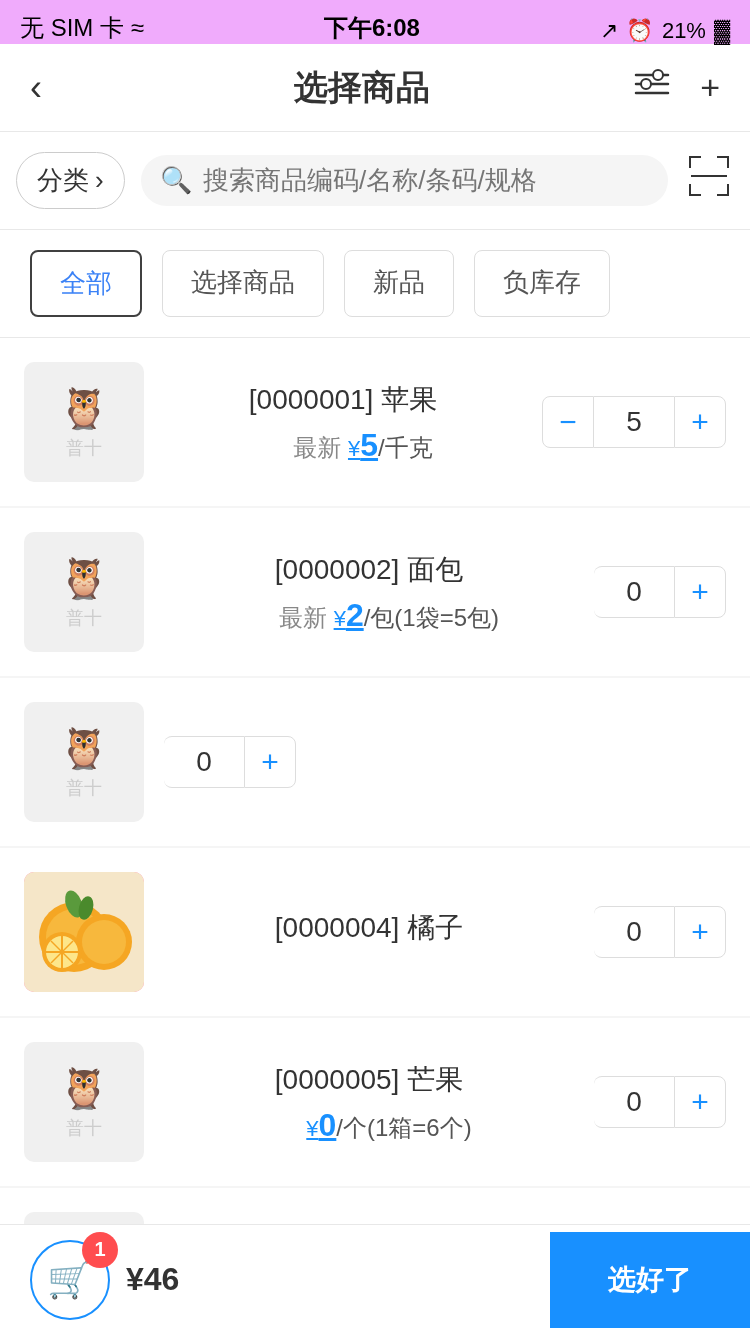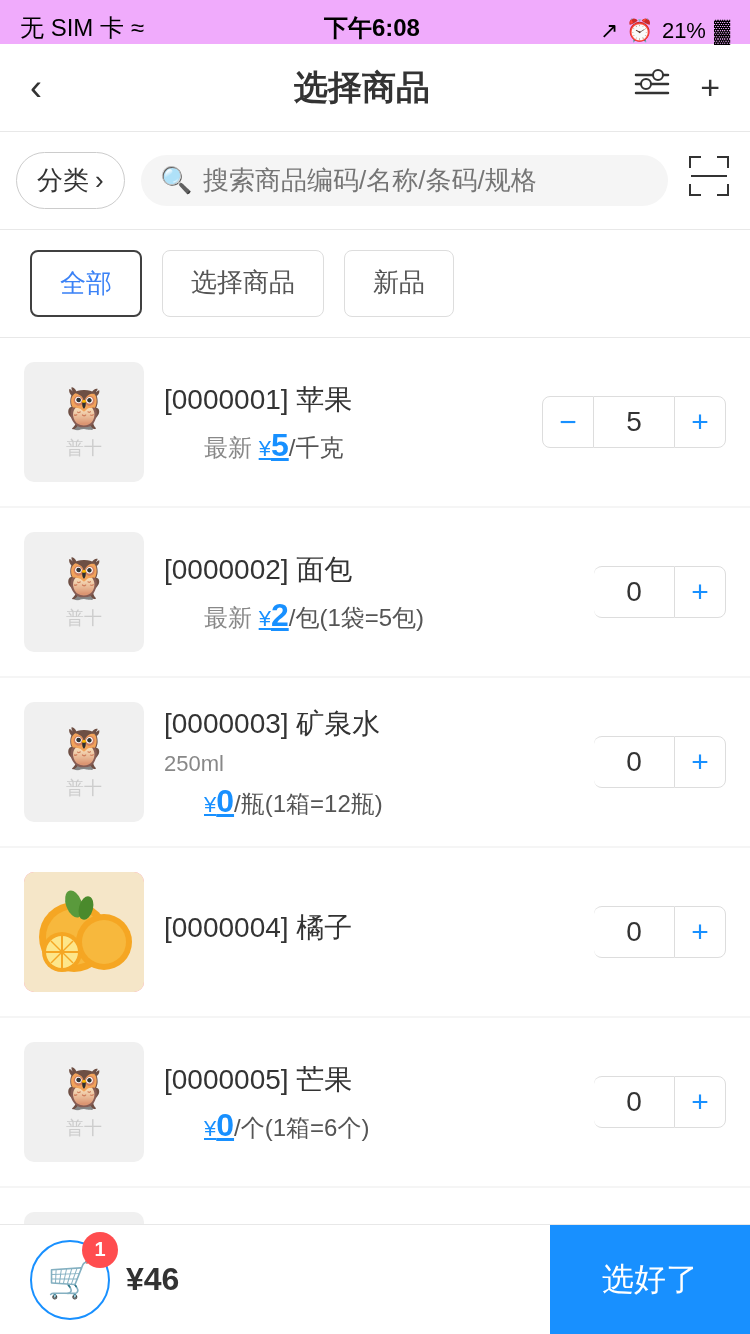--- a/index.html
+++ b/index.html
@@ -167,20 +167,21 @@
     }
     .owl-text {
       font-size: 18px;
       color: #ccc;
       font-family: Liberation Mono, monospace;
     }
 
     .product-info {
       flex: 1;
       min-width: 0;
+      text-align: center;
     }
     .product-name {
       font-size: 28px;
       color: #333;
       font-weight: 500;
       margin-bottom: 8px;
     }
     .product-spec {
       font-size: 22px;
       color: #888;
@@ -289,25 +290,25 @@
       font-size: 20px;
       font-weight: 700;
     }
     .cart-total {
       font-size: 32px;
       font-weight: 700;
       color: #333;
     }
     .confirm-btn {
       width: 200px;
-      height: 110px;
+      height: 96px;
       background: #1890ff;
       color: #fff;
-      font-size: 32px;
-      font-weight: 400;
+      font-size: 28px;
+      font-weight: 700;
       display: flex;
       align-items: center;
       justify-content: center;
       cursor: pointer;
     }
   </style>
 </head>
 <body>
 
 <div class="status-bar">
@@ -361,20 +362,21 @@
       <rect x="40" y="30" width="2" height="12" fill="#333"></rect>
       <line x1="4" y1="22" x2="40" y2="22" stroke="#333" stroke-width="2"></line>
     </svg>
   </div>
 </div>
 
 <div class="tabs-bar">
   <div class="tab-item active">全部</div>
   <div class="tab-item">选择商品</div>
   <div class="tab-item">新品</div>
+  <div class="tab-item">负库存</div>
 </div>
 
 <div class="product-list">
 
   <div class="product-item">
     <div class="product-image">
       <div class="owl-placeholder">
         <span class="owl-icon">🦉</span>
         <span class="owl-text">普十</span>
       </div>
@@ -411,27 +413,20 @@
       <input class="qty-input" type="text" value="0" style="border-radius: 8px 0px 0px 8px; border-right: none;">
       <div class="qty-btn plus">+</div>
     </div>
   </div>
 
   <div class="product-item">
     <div class="product-image">
       <div class="owl-placeholder">
         <span class="owl-icon">🦉</span>
         <span class="owl-text">普十</span>
-      </div>
-    </div>
-    <div class="product-info">
-      <div class="product-name">[0000003] 矿泉水</div>
-      <div class="product-spec">250ml</div>
-      <div class="product-price">
-        <span class="price-currency">¥</span><span class="price-number">0</span><span class="price-unit">/瓶(1箱=12瓶)</span>
       </div>
     </div>
     <div class="qty-control">
       <input class="qty-input" type="text" value="0" style="border-radius: 8px 0px 0px 8px; border-right: none;">
       <div class="qty-btn plus">+</div>
     </div>
   </div>
 
   <div class="product-item">
     <div class="product-image" style="background:#f8a; overflow:hidden;">

